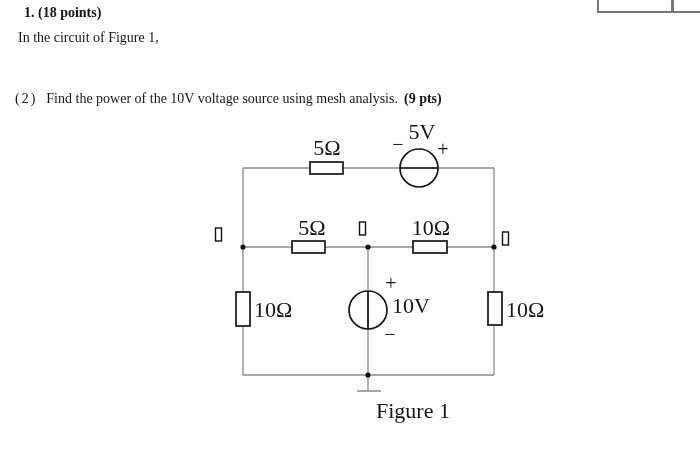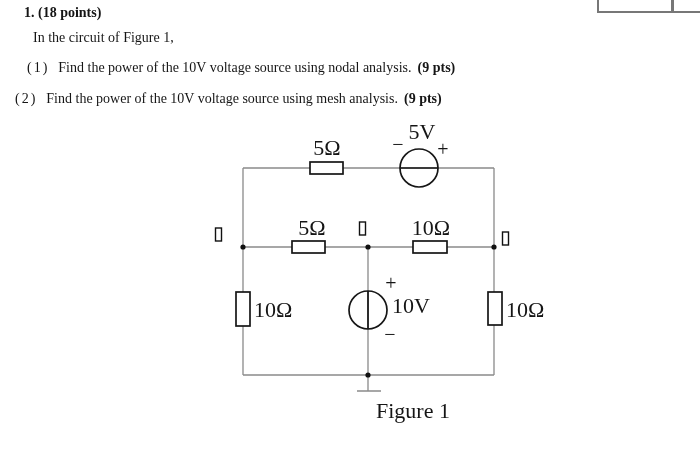--- a/index.html
+++ b/index.html
@@ -2,21 +2,21 @@
 <html><head>
 <meta charset="utf-8">
 <style>
   html,body{margin:0;padding:0;background:#fff;}
   .page{
     position:relative;width:700px;height:463px;background:#ffffff;overflow:hidden;
     font-family:"Liberation Serif", serif;color:#151515;
   }
   .line{position:absolute;font-size:14px;line-height:1.15;white-space:nowrap;}
   .heading{left:24px;top:5px;font-weight:bold;}
-  .intro{left:33px;top:30px;}
+  .intro{left:18px;top:30px;}
   .part1{left:27px;top:60px;}
   .part2{left:15px;top:91px;}
   .part-label{letter-spacing:2px;margin-right:9px;}
   .pts{font-weight:bold;margin-left:6px;}
   .grade-table div{position:absolute;background:#777;}
   .vl1{left:597px;top:0;width:2px;height:12px;}
   .vl2{left:671px;top:0;width:3px;height:12px;}
   .hl{left:597px;top:11px;width:103px;height:2px;}
   svg.circuit{position:absolute;left:0;top:0;}
   svg.circuit text{font-family:"Liberation Serif", serif;}
@@ -27,21 +27,20 @@
 <div class="page">
 
   <div class="grade-table">
     <div class="vl1"></div>
     <div class="vl2"></div>
     <div class="hl"></div>
   </div>
 
   <div class="line heading">1. (18 points)</div>
   <div class="line intro">In the circuit of Figure 1,</div>
-  <div class="line part1"><span class="part-label">(1)</span><span>Find the power of the 10V voltage source using nodal analysis.</span><span class="pts">(9 pts)</span></div>
   <div class="line part2"><span class="part-label">(2)</span><span>Find the power of the 10V voltage source using mesh analysis.</span><span class="pts">(9 pts)</span></div>
 
   <svg class="circuit" width="700" height="463" viewBox="0 0 700 463">
 
     <g fill="none" stroke="#8a8a8a" stroke-width="1.3">
       <path d="M243 168 H494 M243 168 V375 M494 168 V375 M243 247 H494 M368 247 V375 M243 375 H494"></path>
       <path d="M368 375 V391 M357 391 H381"></path>
     </g>
 
     <g stroke="#161616" stroke-width="1.7">

